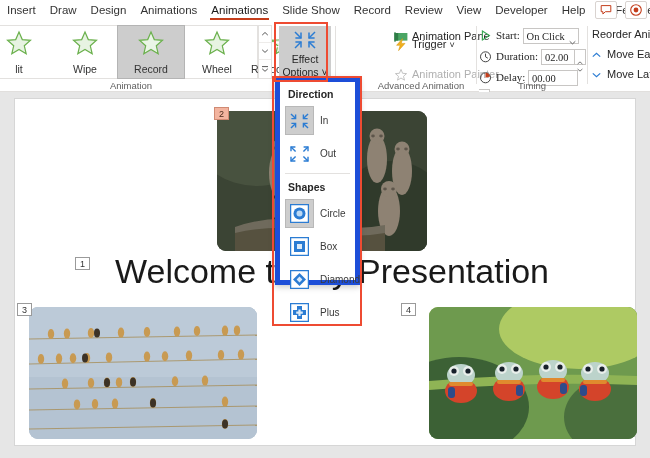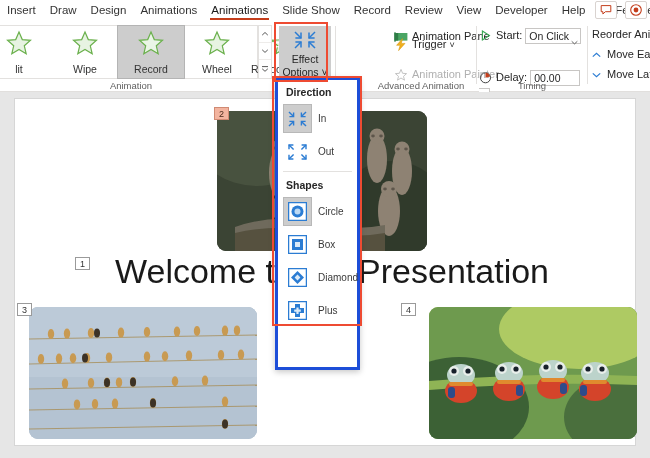--- a/index.html
+++ b/index.html
@@ -94,43 +94,43 @@
     position: absolute; font-size: 11px; color: #262626; height: 17px;
     line-height: 17px; white-space: nowrap;
   }
   .smallcmd .ic {
     display: inline-block; width: 15px; height: 14px; vertical-align: -3px;
     margin-right: 3px; position: relative;
   }
   .smallcmd.dis { color: #b0b0b0; }
 
   
-  .trow { position: absolute; font-size: 11px; color: #262626; height: 18px; line-height: 18px; }
+  .trow { position: absolute; font-size: 11px; color: #262626; height: 18px; line-height: 18px; font-family: Liberation Serif, serif; }
   .trow .ic { display: inline-block; width: 14px; height: 14px; vertical-align: -3px; margin-right: 3px; }
   .tlabel { display: inline-block; }
   .combo {
     display: inline-block; height: 16px; border: 1px solid #c8c6c4; background: #fff;
     font-size: 10.5px; line-height: 15px; padding: 0 2px 0 3px; position: relative;
     vertical-align: middle; color: #262626;
   }
   .combo .cv { display: inline-block; }
   .combo .carr { position: absolute; right: 2px; top: 5px; }
   .spin {
     display: inline-block; width: 11px; height: 16px; border: 1px solid #c8c6c4;
     border-left: none; background: #fff; vertical-align: middle; position: relative;
   }
   .spin .sa { position: absolute; left: 50%; transform: translateX(-50%); }
 
   .reorder { position: absolute; font-size: 11px; color: #262626; white-space: nowrap; }
   .reorder .chev { display: inline-block; width: 12px; margin-right: 3px; }
 
   
   .dropdown {
-    position: absolute; left: 275px; top: 77px; width: 85px; height: 293px;
-    background: #ffffff; border: 3px solid #1d4ed8;
+    position: absolute; left: 275px; top: 77px; width: 85px; height: 208px;
+    background: #ffffff; border: 5px solid #1d4ed8;
     box-shadow: 0 2px 6px rgba(0,0,0,0.22); z-index: 40;
   }
   .dd-header {
     font-size: 10.5px; font-weight: bold; color: #262626;
     padding: 6px 0 4px 8px; line-height: 12px;
   }
   .dd-item {
     height: 33px; position: relative; padding-left: 6px;
   }
   .dd-tile {
@@ -334,20 +334,38 @@
         <span class="combo" style="width:56px;">
           <span class="cv">On Click</span>
           <span class="carr">
             <svg width="7" height="5" viewBox="0 0 7 5">
                 <path d="M0.7 1.3L3.5 3.9l2.8-2.6" fill="none" stroke="#555" stroke-width="0.9"></path>
               </svg>
           </span>
         </span>
       </div>
 
+      <div class="trow" style="left:2px; top:25px;">
+        <span class="ic">
+          <svg width="13" height="13" viewBox="0 0 13 13">
+            <circle cx="6.5" cy="6.8" r="5" fill="none" stroke="#444" stroke-width="1"></circle>
+            <path d="M6.5 3.6v3.2l2.3 1.4" fill="none" stroke="#444" stroke-width="1"></path>
+          </svg>
+        </span><span class="tlabel">Duration:</span>
+        <span class="combo" style="width:34px;">
+          <span class="cv">02.00</span>
+        </span><span class="spin">
+          <span class="sa" style="top:2px;"><svg width="6" height="4" viewBox="0 0 6 4">
+                <path d="M0.6 3L3 0.9 5.4 3" fill="none" stroke="#555" stroke-width="0.8"></path>
+              </svg></span>
+          <span class="sa" style="top:9px;"><svg width="6" height="4" viewBox="0 0 6 4">
+                <path d="M0.6 1L3 3.1 5.4 1" fill="none" stroke="#555" stroke-width="0.8"></path>
+              </svg></span>
+        </span>
+      </div>
 
       <div class="trow" style="left:2px; top:46px;">
         <span class="ic">
           <svg width="13" height="13" viewBox="0 0 13 13">
             <circle cx="6.5" cy="6.8" r="5" fill="none" stroke="#444" stroke-width="1"></circle>
             <path d="M6.5 6.8V1.8A5 5 0 0 1 11 5.6z" fill="#c43e1c"></path>
           </svg>
         </span><span class="tlabel">Delay:</span>
         <span class="combo" style="width:50px;">
           <span class="cv">00.00</span>

